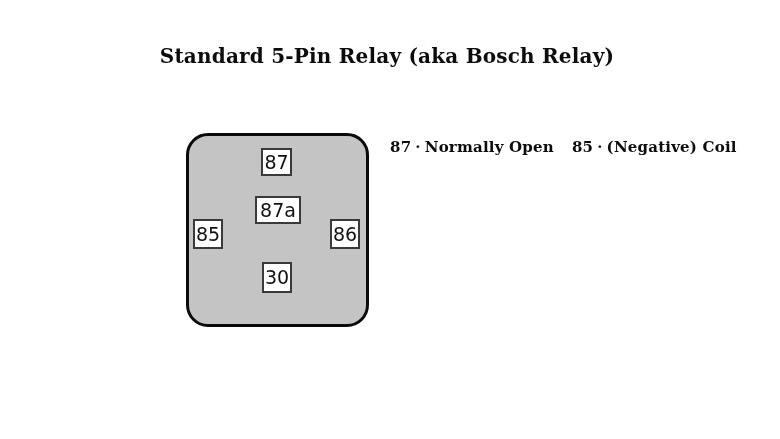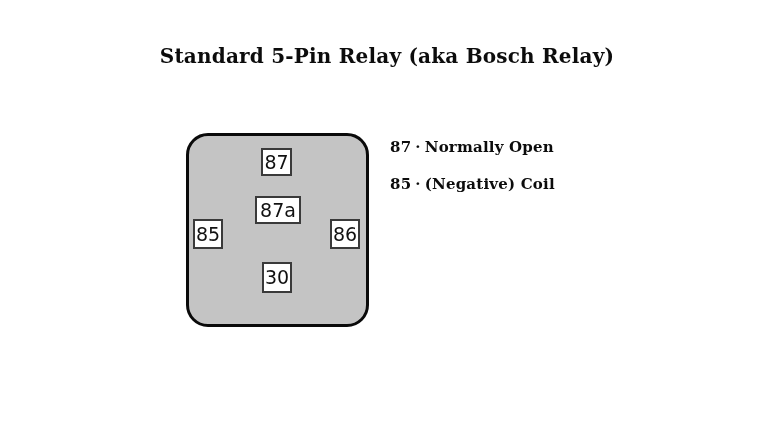--- a/index.html
+++ b/index.html
@@ -57,21 +57,21 @@
   .pin-87  { left: 72px;  top: 12px;  width: 31px; height: 28px; }
   .pin-87a { left: 66px;  top: 60px;  width: 46px; height: 28px; }
   .pin-85  { left: 4px;   top: 83px;  width: 30px; height: 30px; }
   .pin-86  { left: 141px; top: 83px;  width: 30px; height: 30px; }
   .pin-30  { left: 73px;  top: 126px; width: 30px; height: 31px; }
   .legend {
     position: absolute;
     left: 390px;
     top: 138px;
     display: flex;
-    flex-direction: column;
+    flex-direction: row;
     gap: 18px;
   }
   .legend-row {
     font-size: 15px;
     font-weight: bold;
     color: #0c0c0c;
     line-height: 19px;
     white-space: nowrap;
     letter-spacing: 0.2px;
   }

